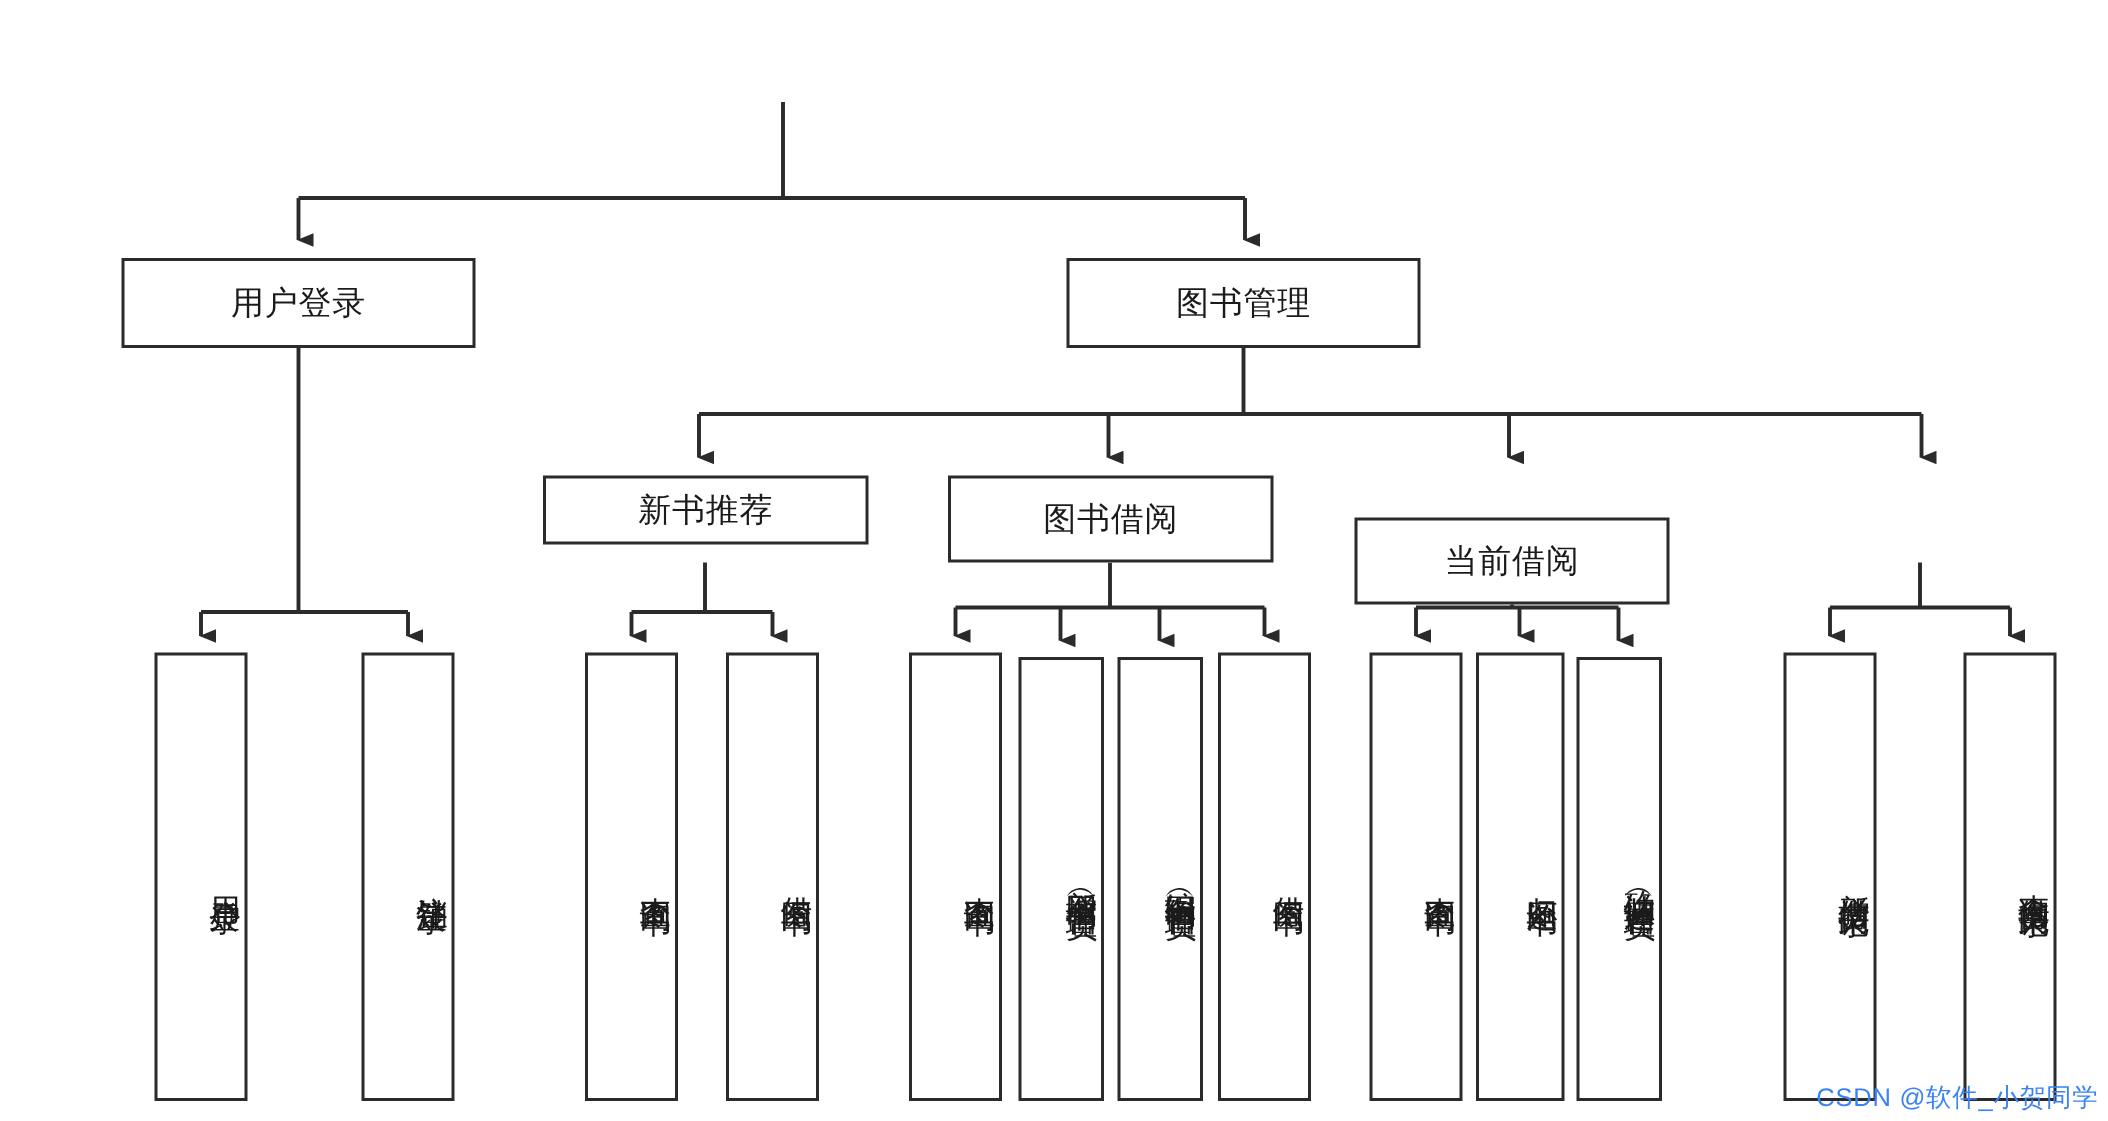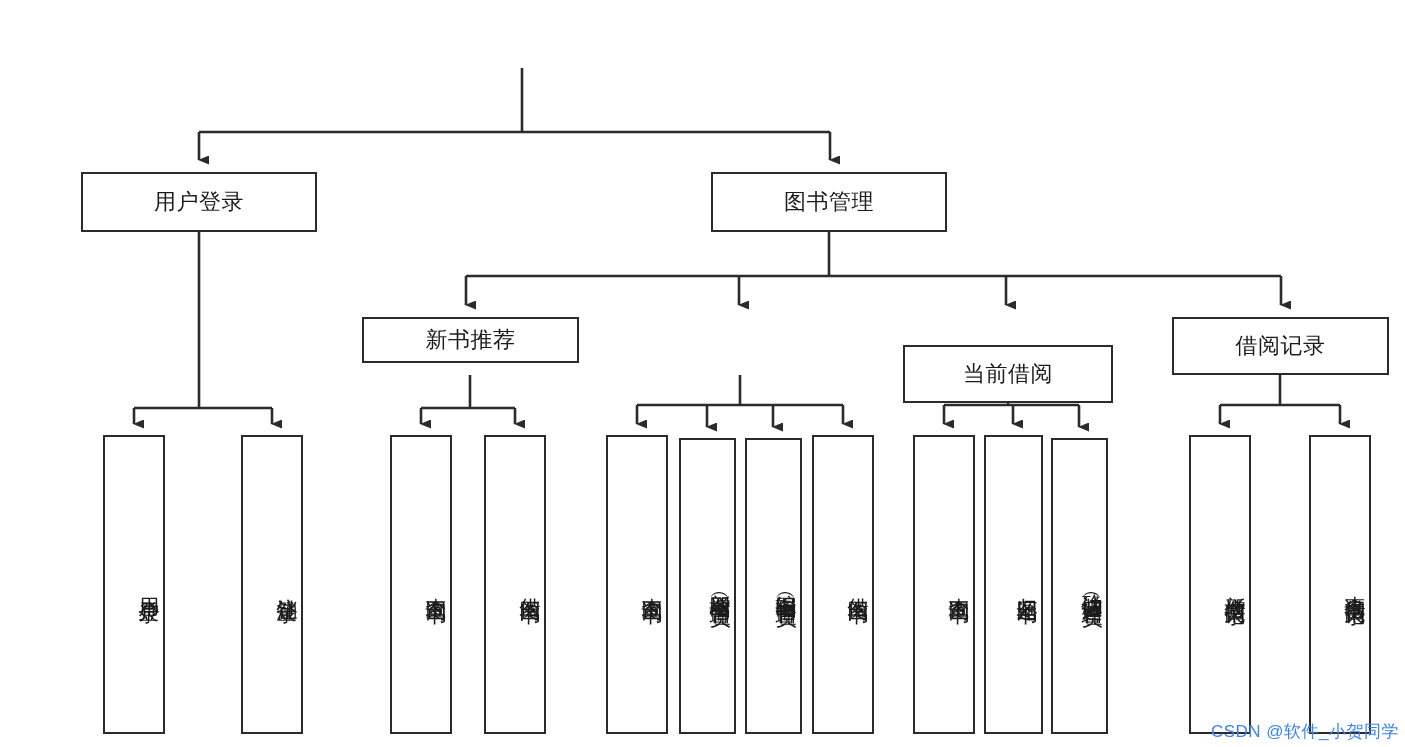--- a/index.html
+++ b/index.html
@@ -131,25 +131,25 @@
   <div class="node horiz" id="node-l1-0" style="left: 81px; top: 172px; width: 236px; height: 60px;">
     <span>用户登录</span>
   </div>
   <div class="node horiz" id="node-l1-1" style="left: 711px; top: 172px; width: 236px; height: 60px;">
     <span>图书管理</span>
   </div>
 
   <div class="node horiz" id="node-l2-0" style="left: 362px; top: 317px; width: 217px; height: 46px;">
     <span>新书推荐</span>
   </div>
+  <div class="node horiz" id="node-l2-1" style="left: 632px; top: 317px; width: 217px; height: 58px;">
+    <span>图书借阅</span>
+  </div>
   <div class="node horiz" id="node-l2-2" style="left: 903px; top: 317px; width: 210px; height: 58px; margin-top: 28px;">
     <span>当前借阅</span>
-  </div>
-  <div class="node horiz" id="node-l2-3" style="left: 1172px; top: 317px; width: 217px; height: 58px;">
-    <span>借阅记录</span>
   </div>
 
   <div class="node vert" id="node-leaf-0" style="left: 103px; top: 435px; width: 62px; height: 299px;">
     <span class="vlabel">用户登录</span>
   </div>
   <div class="node vert" id="node-leaf-1" style="left: 241px; top: 435px; width: 62px; height: 299px;">
     <span class="vlabel">注销登录</span>
   </div>
   <div class="node vert" id="node-leaf-2" style="left: 390px; top: 435px; width: 62px; height: 299px;">
     <span class="vlabel">查询图书</span>

